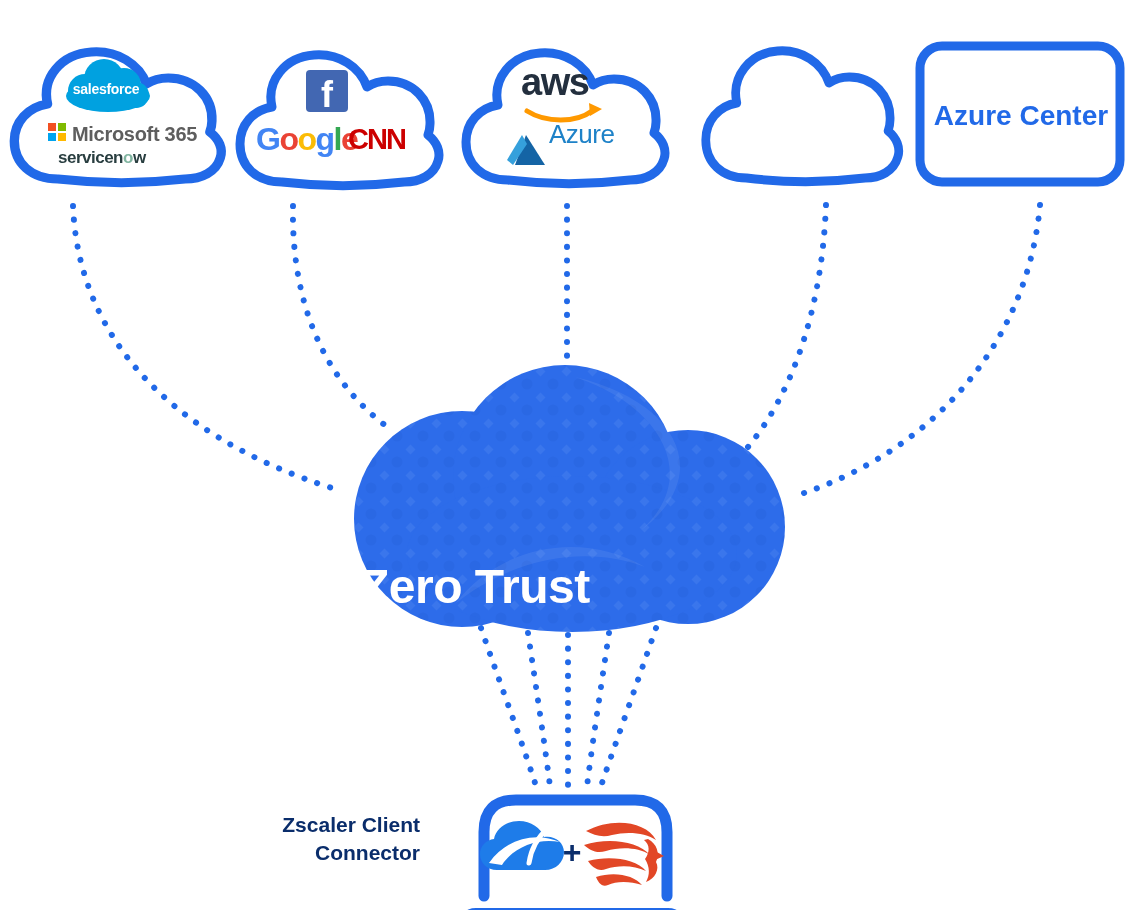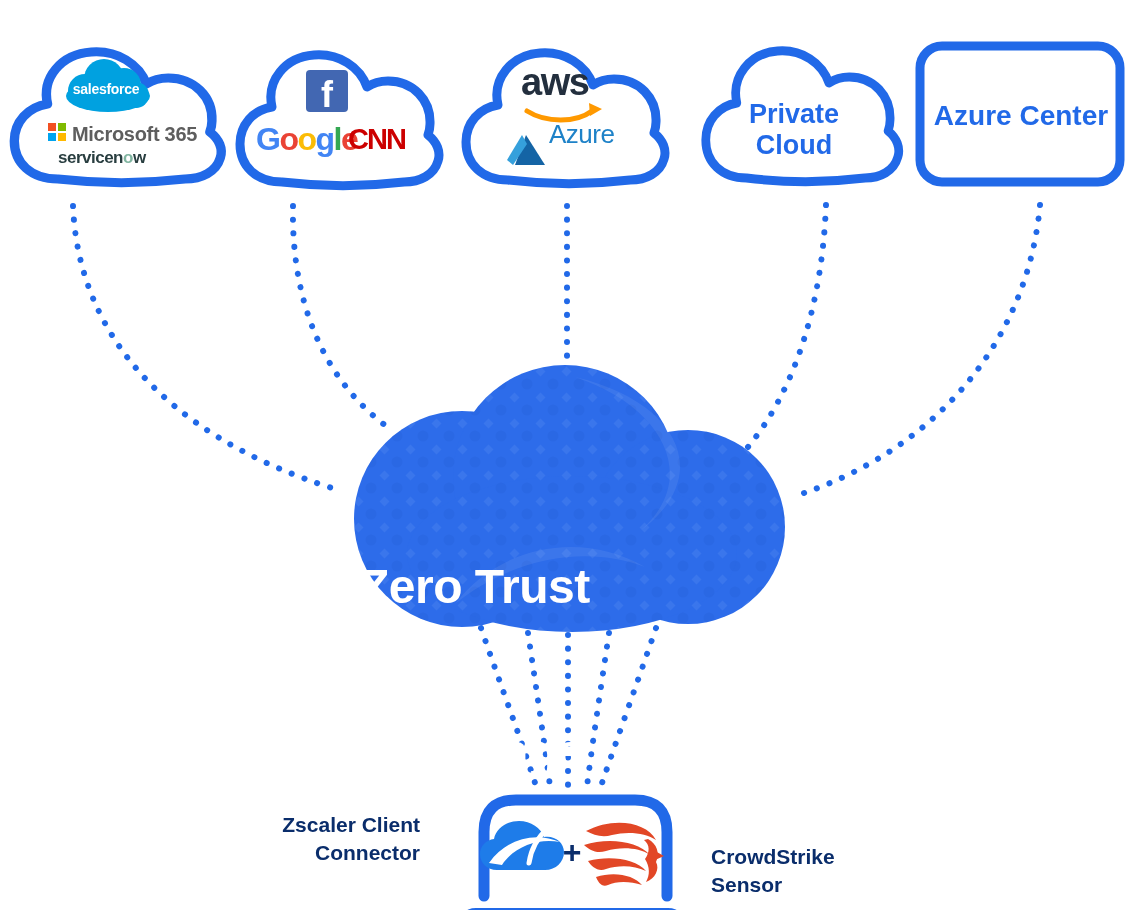--- a/index.html
+++ b/index.html
@@ -173,25 +173,22 @@
 
   <div class="fb-square">
     <span>f</span>
   </div>
   <div class="label google-label"><span style="color:#4285F4">G</span><span style="color:#EA4335">o</span><span style="color:#FBBC05">o</span><span style="color:#4285F4">g</span><span style="color:#34A853">l</span><span style="color:#EA4335">e</span></div>
   <div class="label cnn-label">CNN</div>
 
   <div class="label aws-label">aws</div>
   <div class="label azure-label">Azure</div>
 
-  <div class="label private-label">Private Cloud</div>
   <div class="label dc-label">Azure Center</div>
 
   <div class="label ztx-title">
     <div>Zero Trust</div>
-    <div>Exchange</div>
   </div>
 
   <div class="label zcc-label">Zscaler Client Connector</div>
   <div class="label plus-label">+</div>
-  <div class="label cs-label">CrowdStrike Sensor</div>
 
 </div>
 
 </body></html>

